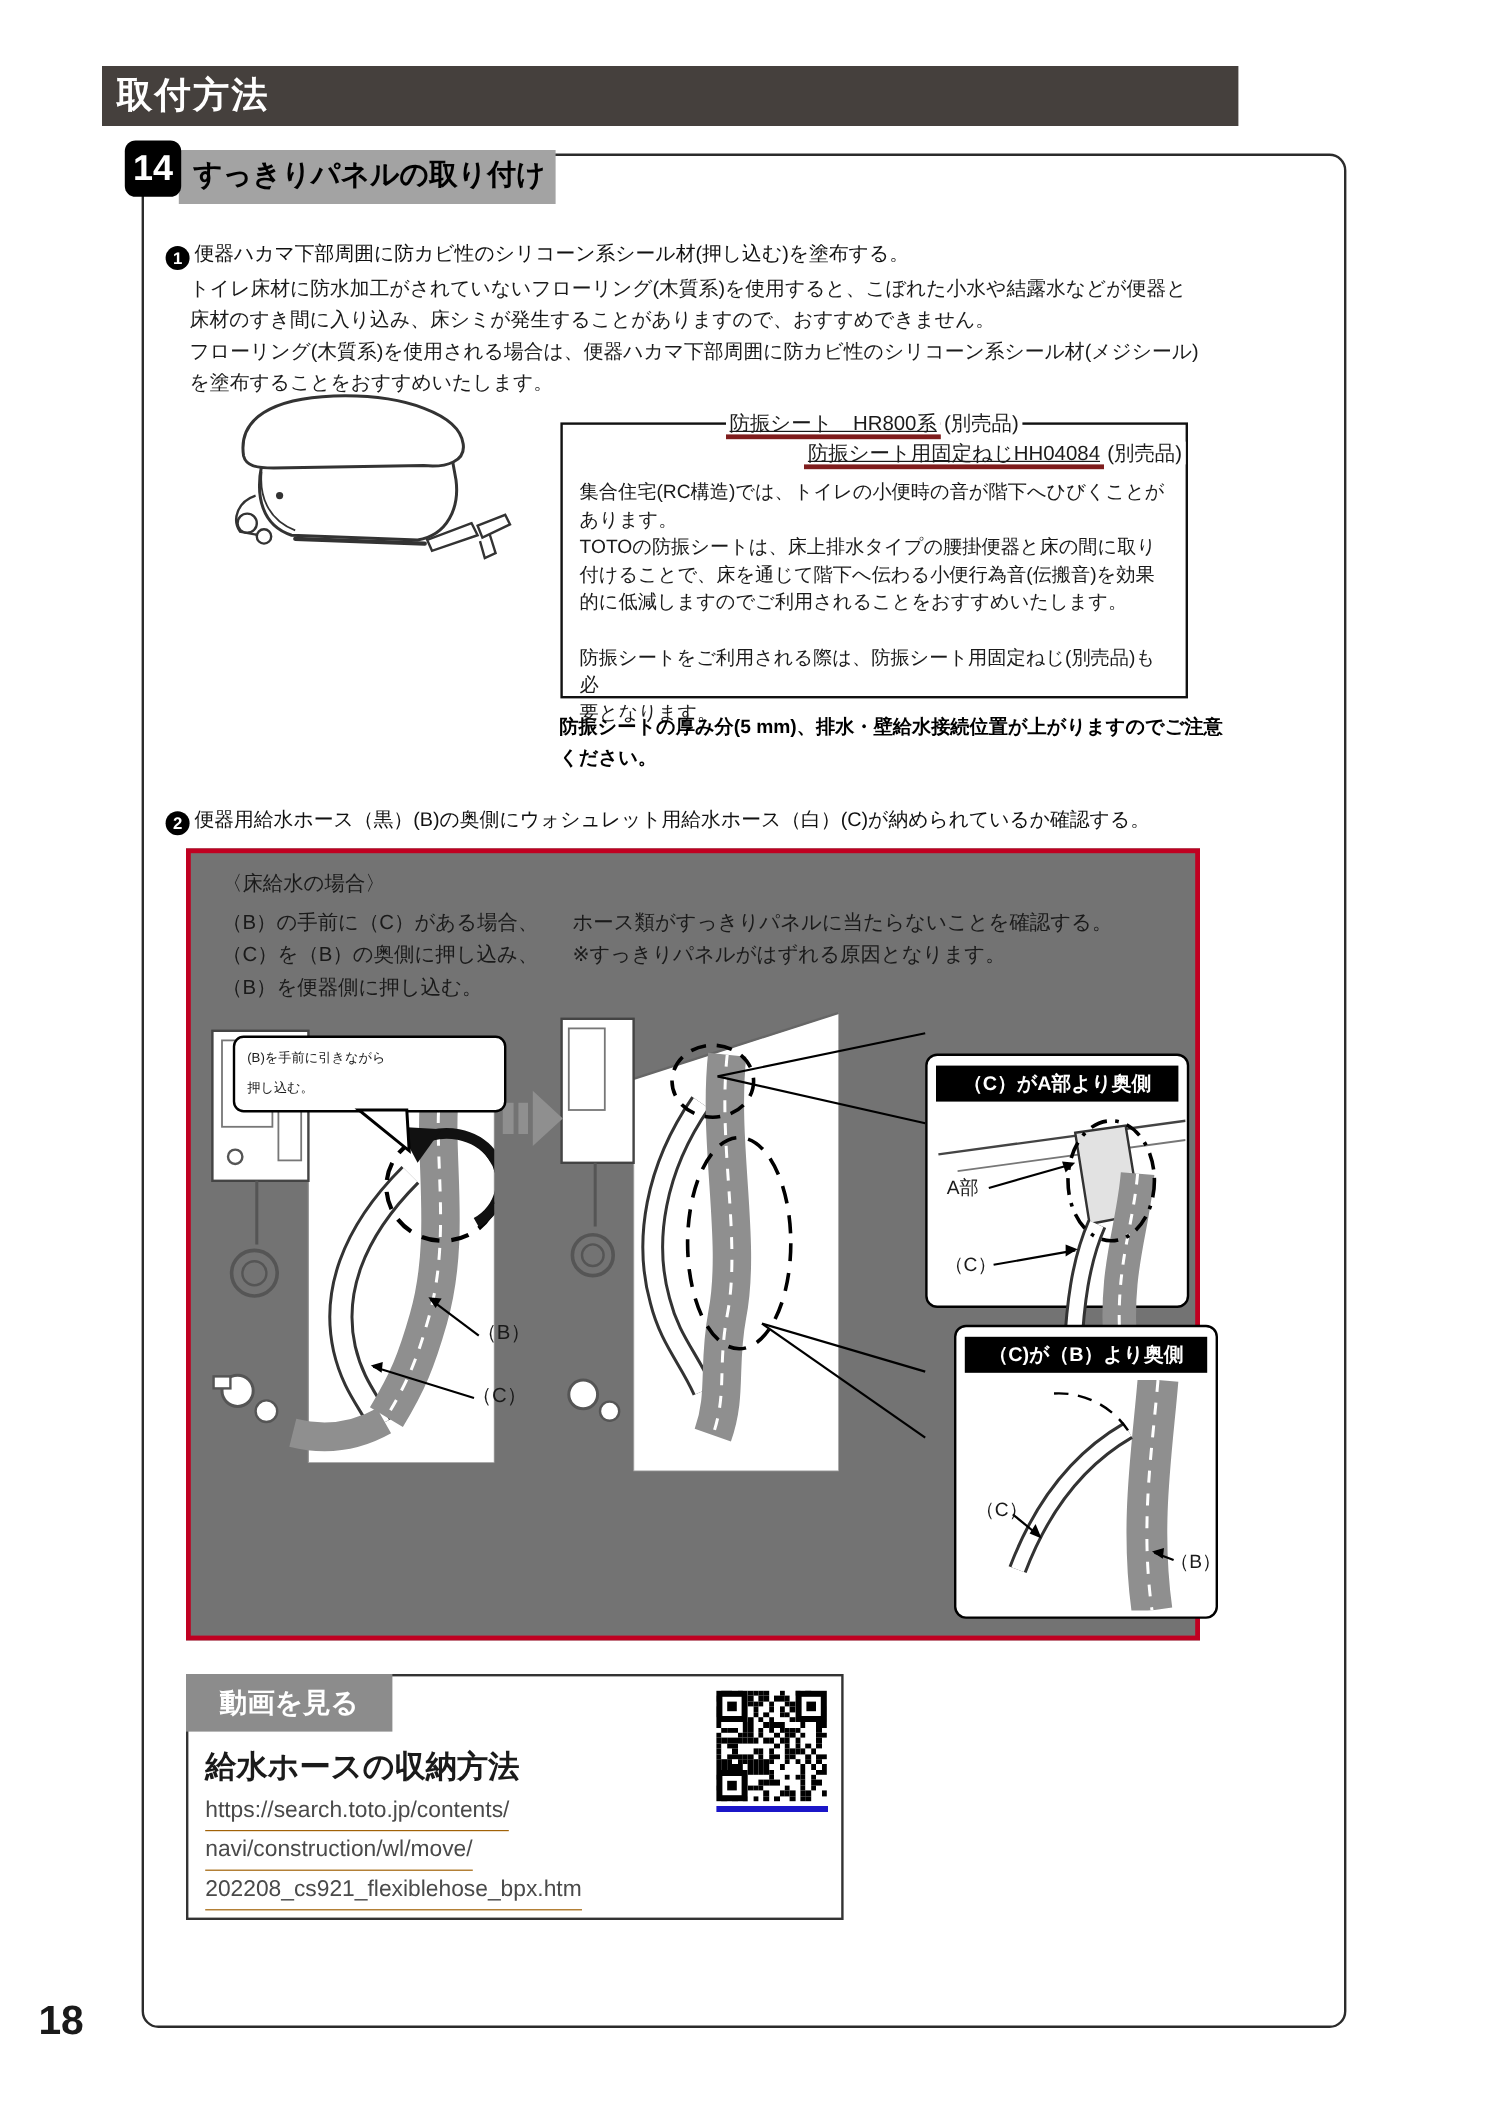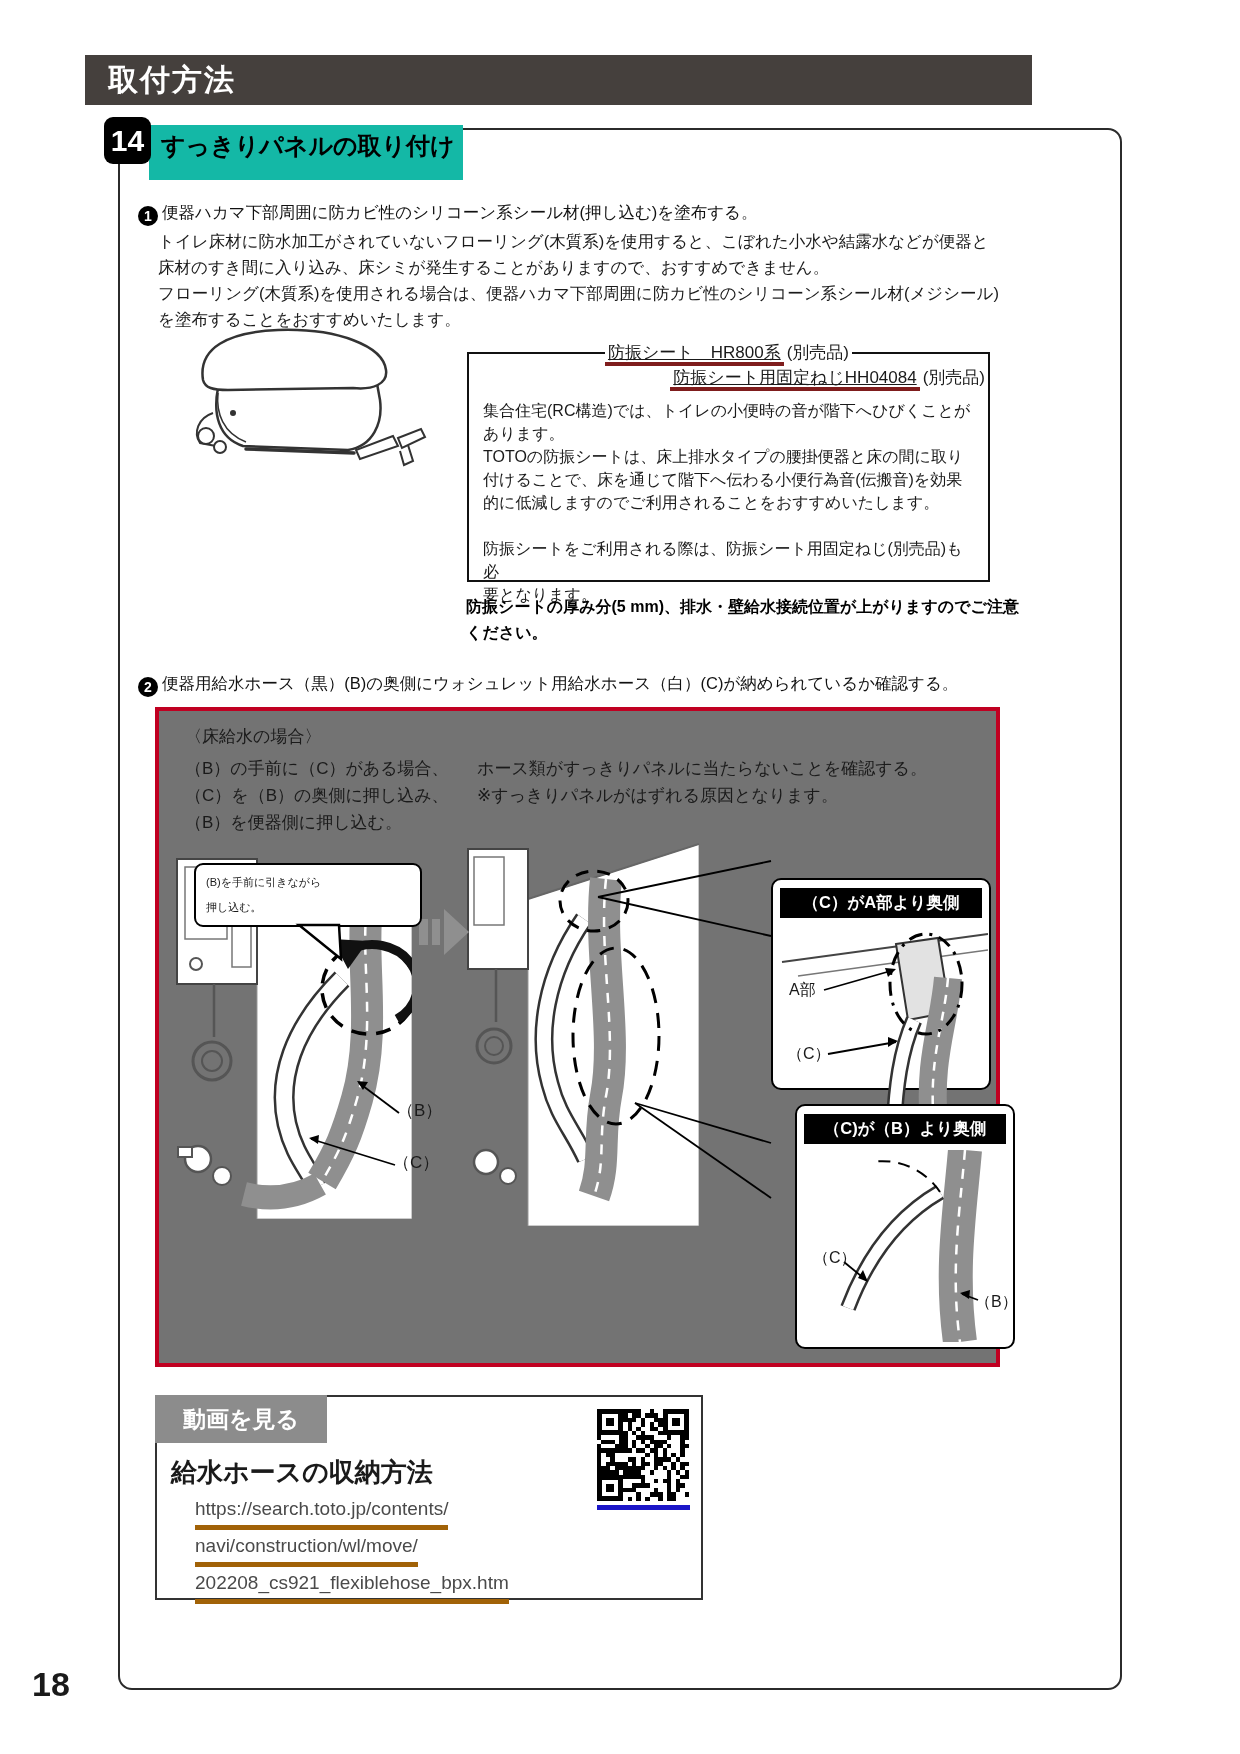--- a/index.html
+++ b/index.html
@@ -9,37 +9,37 @@
     background:#ffffff; color:#1a1a1a; position:relative;
     width:1240px; height:1754px; overflow:hidden;
   }
   .abs { position:absolute; }
   .preline { white-space:pre-line; }
 
   
   .header-bar {
     left:85px; top:55px; width:947px; height:50px;
     background:#45403d; color:#fff; font-size:30px; font-weight:bold;
-    line-height:50px; padding-left:23px; letter-spacing:2px;
+    line-height:50px; padding-left:12px; letter-spacing:2px;
   }
 
   
   .outer-box {
     left:118px; top:128px; width:1004px; height:1562px;
     border:2.5px solid #2b2b2b; border-radius:14px;
   }
 
   
   .sec-badge {
     left:104px; top:117px; width:47px; height:47px; background:#000;
     color:#fff; font-size:30px; font-weight:bold; border-radius:9px;
     display:flex; align-items:center; justify-content:center; z-index:3;
   }
   .sec-title-box {
-    left:149px; top:125px; width:314px; height:55px; background:#14b8a6;
+    left:149px; top:125px; width:314px; height:45px; background:#a3a3a3;
     font-size:24px; font-weight:bold; line-height:41px; padding-left:12px;
     color:#000; z-index:2;
   }
 
   
   .step-line { font-size:16.5px; line-height:24px; color:#111; }
   .step-marker {
     display:inline-flex; width:20px; height:20px; border-radius:50%;
     background:#000; color:#fff; font-size:14px; font-weight:bold;
     align-items:center; justify-content:center; margin-right:4px;
@@ -110,21 +110,21 @@
   }
   .video-badge {
     position:absolute; left:-2px; top:-2px; width:172px; height:48px;
     background:#8c8c8c; color:#fff; font-size:23px; font-weight:bold;
     display:flex; align-items:center; justify-content:center;
   }
   .video-title { position:absolute; left:14px; top:58px; font-size:26px; font-weight:bold; }
   .video-urls { position:absolute; left:14px; top:96px; font-size:19px; line-height:32px; }
   .video-urls a {
     display:table; color:#4a4a4a; text-decoration:none;
-    border-bottom:5px solid #a16207; cursor:pointer;margin-left:24px;
+    border-bottom:1px solid #a16207; cursor:pointer;
   }
   .qr-wrap { position:absolute; left:440px; top:12px; width:92px; height:92px; background:#fff; }
   .qr { display:grid; width:92px; height:92px;
     grid-template-columns:repeat(21,1fr); grid-auto-rows:1fr; }
   .qr i { display:block; }
   .qr i.m { background:#000; }
   .finder { position:absolute; width:26px; height:26px; border:5px solid #000;
     background:#fff; }
   .finder::after { content:""; position:absolute; left:4px; top:4px;
     width:8px; height:8px; background:#000; }

